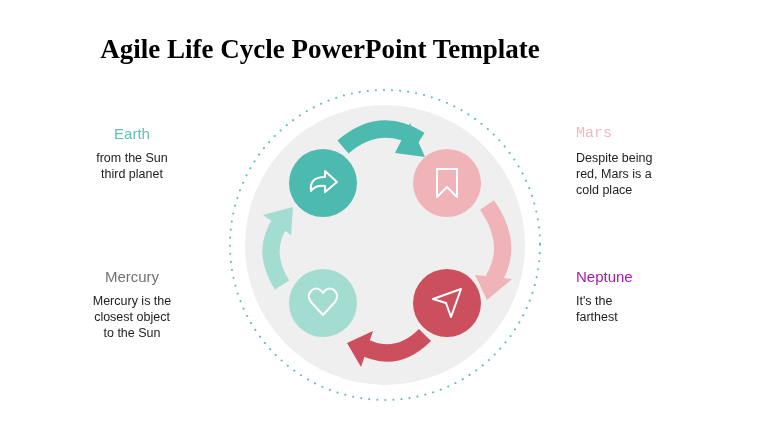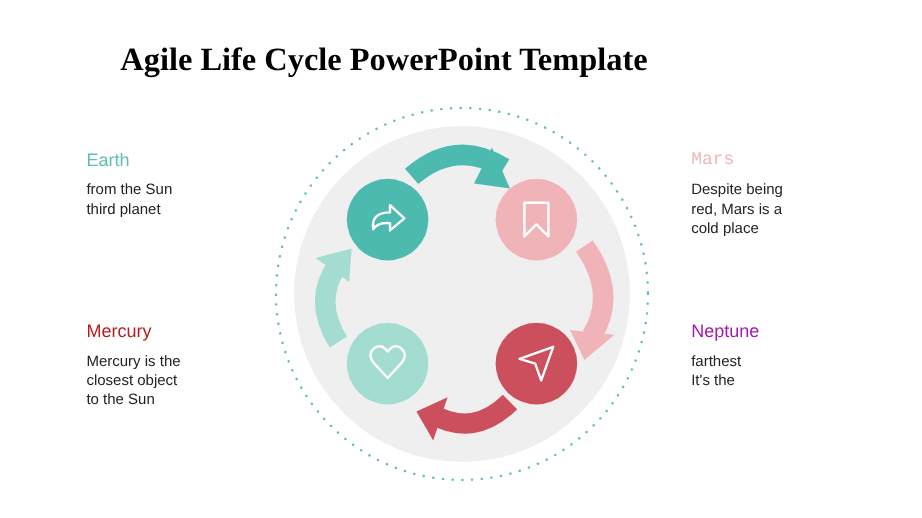--- a/index.html
+++ b/index.html
@@ -1,21 +1,21 @@
 <!DOCTYPE html>
 <html><head>
 <meta charset="utf-8">
 <style>
   html, body { margin:0; padding:0; }
   body { width:768px; height:432px; background:#ffffff; position:relative; overflow:hidden; font-family:"Liberation Sans", sans-serif; }
   .title { position:absolute; left:0; top:34px; width:640px; text-align:center; font-family:"Liberation Serif", serif; font-weight:bold; font-size:27px; color:#000; }
   .block { position:absolute; width:120px; }
   .block .head { font-size:15px; margin-bottom:8px; }
   .block .body { font-size:12.5px; line-height:16px; color:#222; }
-  .right-align { text-align:left; }
+  .right-align { text-align:center; }
   .left-align { text-align:left; }
   #diagram { position:absolute; left:225px; top:85px; width:320px; height:320px; }
 </style>
 </head>
 <body>
 
 <div class="title">Agile Life Cycle PowerPoint Template</div>
 
 <div class="block right-align" style="left:72px; top:125px;">
   <div class="head" style="color:#5fbfb6;">Earth</div>
@@ -28,33 +28,33 @@
 <div class="block left-align" style="left:576px; top:125px;">
   <div class="head" style="color:#f0b8bd;font-family:Liberation Mono, monospace;">Mars</div>
   <div class="body">
     <div>Despite being</div>
     <div>red, Mars is a</div>
     <div>cold place</div>
   </div>
 </div>
 
 <div class="block right-align" style="left:72px; top:268px;">
-  <div class="head" style="color:#b91c1c;">Mercury</div>
+  <div class="head" style="color:#737373;">Mercury</div>
   <div class="body">
     <div>Mercury is the</div>
     <div>closest object</div>
     <div>to the Sun</div>
   </div>
 </div>
 
 <div class="block left-align" style="left:576px; top:268px;">
   <div class="head" style="color:#a21caf;">Neptune</div>
   <div class="body">
+    <div>It's the</div>
     <div>farthest</div>
-    <div>It's the</div>
   </div>
 </div>
 
 <svg id="diagram" viewBox="0 0 320 320">
   <circle cx="160" cy="160" r="155" fill="none" stroke="#5bbcc0" stroke-width="2" stroke-dasharray="0.1 8" stroke-linecap="round"></circle>
   <circle cx="160" cy="160" r="140" fill="#efefef"></circle>
 
   <g>
     <path d="M118 62 Q155 30 195 55" fill="none" stroke="#4dbab0" stroke-width="17"></path>
     <polygon points="185,38 200,72 170,68" fill="#4dbab0"></polygon>

